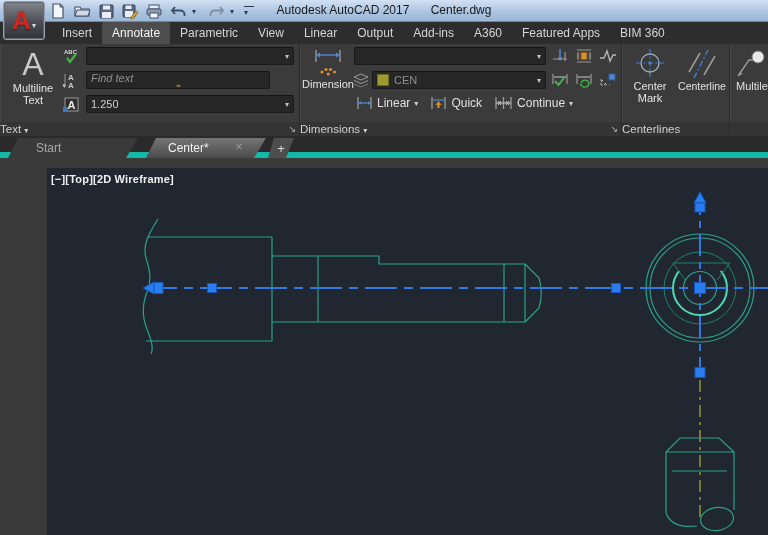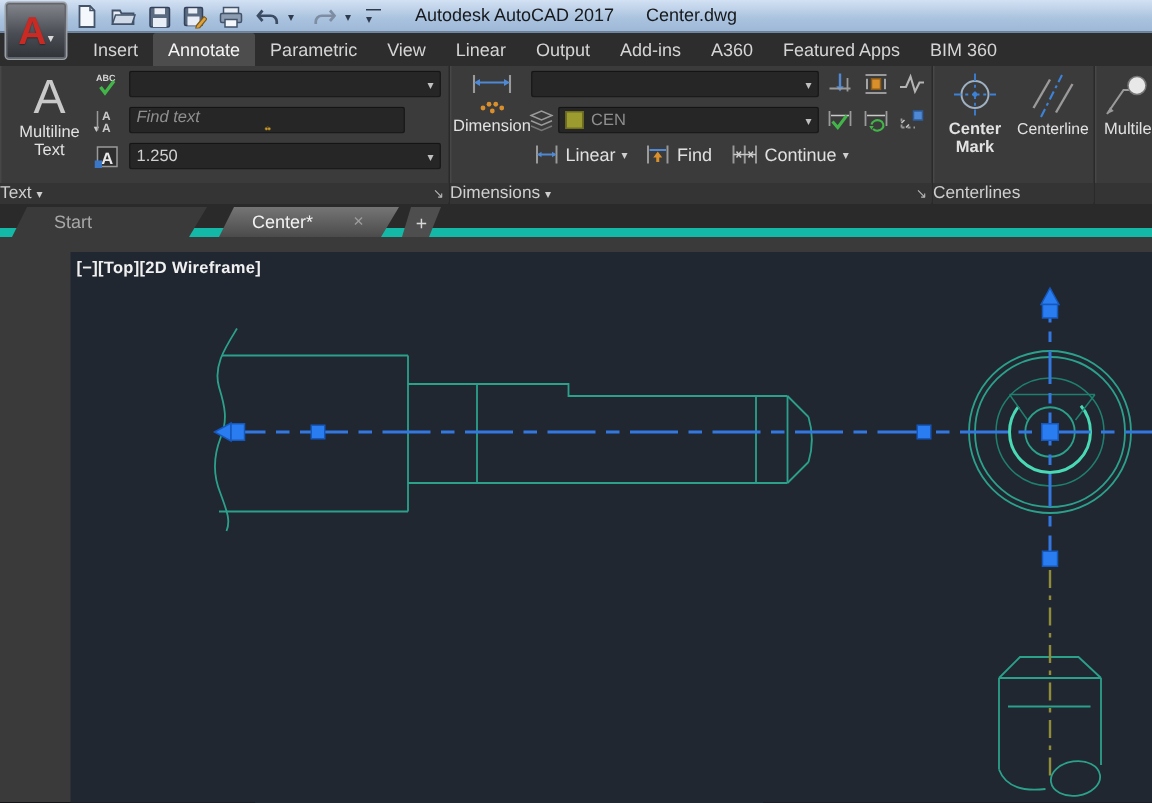--- a/index.html
+++ b/index.html
@@ -254,21 +254,21 @@
               </svg>
             <span>Linear</span>
               <span class="caret">▾</span>
           </span>
           <span class="rowbtn">
             <svg width="17" height="14" viewBox="0 0 17 14">
                 <path d="M2,1 v12 M15,1 v12" stroke="#9a9a9a" stroke-width="1.3"></path>
                 <path d="M3,4 h11" stroke="#4f88d4" stroke-width="1.2"></path>
                 <path d="M8.5,5 l-3,4 h2 v3 h2 v-3 h2 z" fill="#d98f2c"></path>
               </svg>
-            <span>Find</span>
+            <span>Quick</span>
           </span>
           <span class="rowbtn">
             <svg width="19" height="14" viewBox="0 0 19 14">
                 <path d="M2,1 v12 M9.5,1 v12 M17,1 v12" stroke="#9a9a9a" stroke-width="1.3"></path>
                 <path d="M2,7 h15" stroke="#c9c9c9" stroke-width="1.1"></path>
                 <path d="M4,5 l3,4 M7,5 l-3,4 M12,5 l3,4 M15,5 l-3,4" stroke="#c9c9c9" stroke-width="1"></path>
               </svg>
             <span>Continue</span>
               <span class="caret">▾</span>
           </span>
@@ -317,21 +317,21 @@
           </span>
       </div>
       <div class="panel-label">
         <span>Dimensions</span> <span style="font-size:8px;">▾</span>
         <span class="launcher">↘</span>
       </div>
     </div>
 
     <div class="panel" style="left:622px;width:108px;">
       <div class="panel-body">
-        <div class="bigbtn" style="left:2px;top:4px;width:52px;font-weight:bold;">
+        <div class="bigbtn" style="left:2px;top:4px;width:52px;">
           <svg width="34" height="32" viewBox="0 0 34 32">
             <circle cx="17" cy="15" r="9" fill="none" stroke="#9fb0c2" stroke-width="1.3"></circle>
             <path d="M17,1 v28 M3,15 h28" stroke="#3b82d8" stroke-width="1.2" stroke-dasharray="5 2.5 2 2.5"></path>
             <circle cx="17" cy="15" r="1.6" fill="#3b82d8"></circle>
           </svg>
           <span class="cap" style="width:54px;">Center Mark</span>
         </div>
         <div class="bigbtn" style="left:54px;top:4px;width:52px;">
           <svg width="32" height="32" viewBox="0 0 32 32">
             <path d="M3,24 L14,5" stroke="#9a9a9a" stroke-width="1.6"></path>

